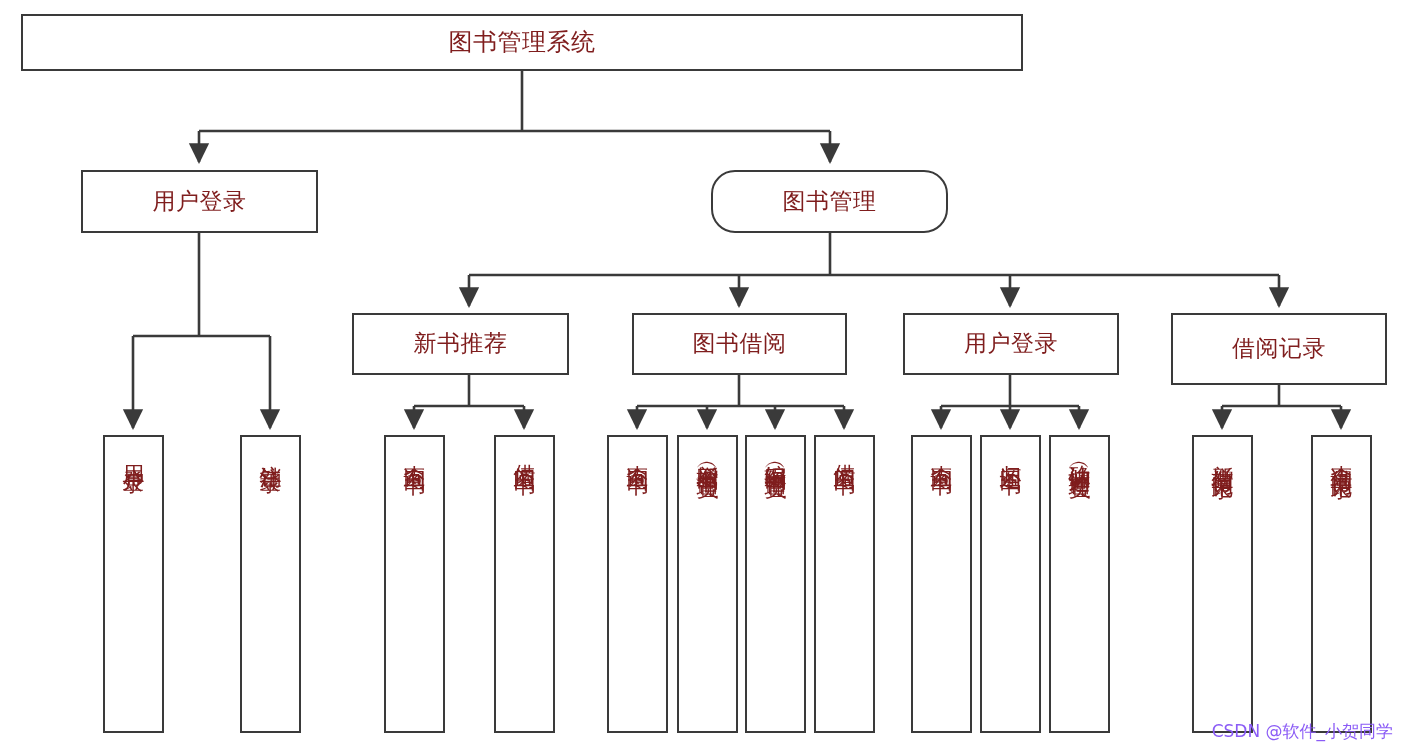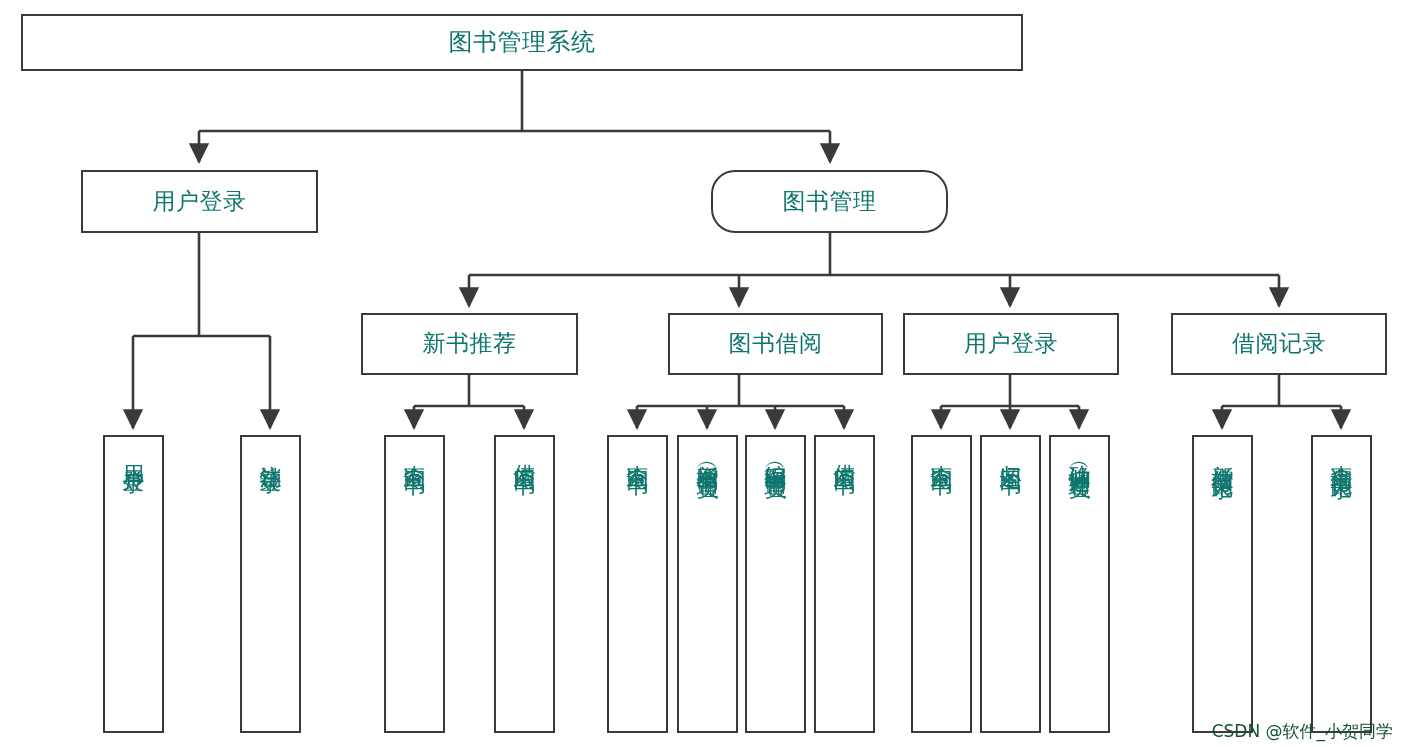--- a/index.html
+++ b/index.html
@@ -26,21 +26,21 @@
     pointer-events: none;
   }
   .node {
     position: absolute;
     box-sizing: border-box;
     border: 2.5px solid #3a3a3a;
     background: #ffffff;
     display: flex;
     align-items: center;
     justify-content: center;
-    color: #0f766e;
+    color: #7f1d1d;
     z-index: 2;
   }
   .node .label {
     display: block;
     text-align: center;
     line-height: 1.18;
     letter-spacing: 0.5px;
   }
   
   .node.horiz .label {
@@ -64,21 +64,21 @@
     white-space: nowrap;
   }
   .node.vert.tall-text .label {
     letter-spacing: 2px;
   }
   .watermark {
     position: absolute;
     right: 12px;
     bottom: 4px;
     font-size: 17px;
-    color: #14532d;
+    color: #8b5cf6;
     z-index: 5;
     white-space: nowrap;
     font-family: "DejaVu Sans", "Liberation Sans", sans-serif;
   }
 </style>
 </head>
 <body>
 
 <div id="canvas">
 
@@ -137,33 +137,33 @@
   </div>
 
   <div class="node horiz" style="left:81px; top:170px; width:237px; height:63px;">
     <span class="label">用户登录</span>
   </div>
 
   <div class="node horiz" style="left:711px; top:170px; width:237px; height:63px;border-radius:24px;">
     <span class="label">图书管理</span>
   </div>
 
-  <div class="node horiz" style="left:361px; top:313px; width:217px; height:62px;">
+  <div class="node horiz" style="left:352px; top:313px; width:217px; height:62px;">
     <span class="label">新书推荐</span>
   </div>
 
-  <div class="node horiz" style="left:668px; top:313px; width:215px; height:62px;">
+  <div class="node horiz" style="left:632px; top:313px; width:215px; height:62px;">
     <span class="label">图书借阅</span>
   </div>
 
   <div class="node horiz" style="left:903px; top:313px; width:216px; height:62px;">
     <span class="label">用户登录</span>
   </div>
 
-  <div class="node horiz" style="left:1171px; top:313px; width:216px; height:62px;">
+  <div class="node horiz" style="left:1171px; top:313px; width:216px; height:72px;">
     <span class="label">借阅记录</span>
   </div>
 
   <div class="node vert" style="left:103px; top:435px; width:61px; height:298px;">
     <span class="label">用户登录</span>
   </div>
 
   <div class="node vert" style="left:240px; top:435px; width:61px; height:298px;">
     <span class="label">注销登录</span>
   </div>

